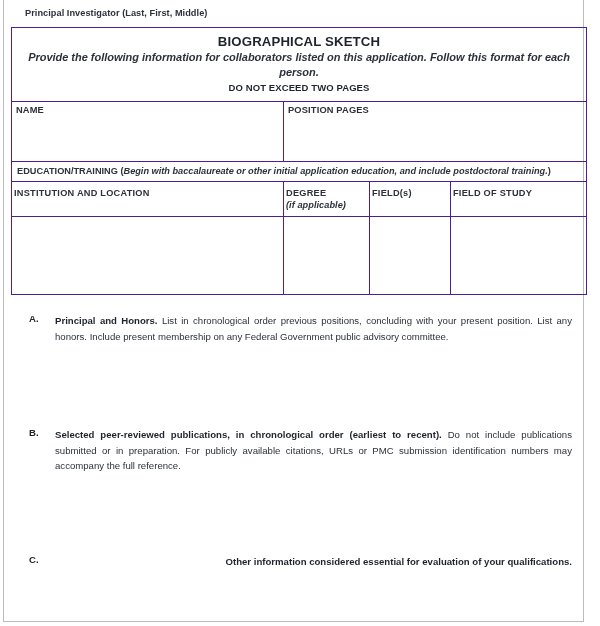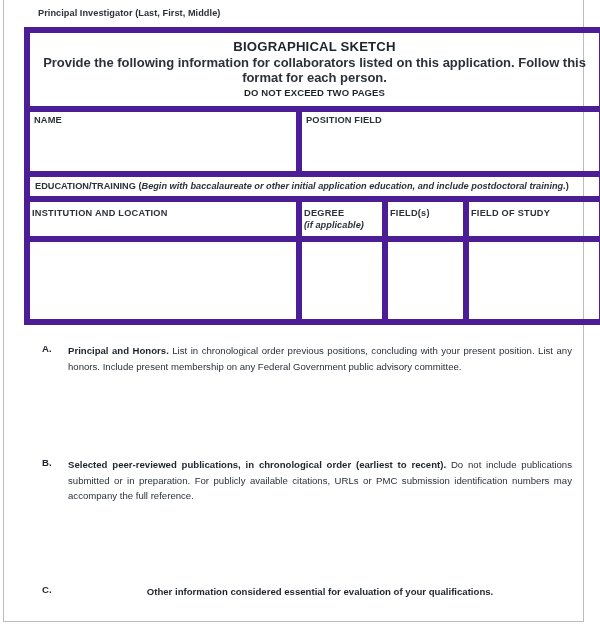--- a/index.html
+++ b/index.html
@@ -32,63 +32,64 @@
     box-sizing: border-box;
     border: 1px solid #b9bcc2;
     border-top: none;
     pointer-events: none;
   }
 
   .content {
     position: relative;
     width: 600px;
     box-sizing: border-box;
-    padding: 0 22px 0 20px;
+    padding: 0 22px 0 7px;
   }
 
   
   .pi-line {
     font-size: 9.2px;
     font-weight: bold;
     color: #2c313a;
     padding: 7px 0 7px 18px;
     letter-spacing: 0.05px;
     line-height: 13px;
   }
 
   
   .form-table {
     margin: 0 0 0 4px;
     width: 575px;
     border-collapse: collapse;
     table-layout: fixed;
   }
   .form-table td {
-    border: 6px solid #4c1d95;
+    border: 1px solid #4c1d95;
     padding: 0;
     vertical-align: top;
   }
 
   .banner-cell {
     padding: 5px 6px 6px 6px !important;
     text-align: center;
   }
   .banner-title {
     font-size: 13.2px;
     font-weight: bold;
     color: #1f242c;
     letter-spacing: 0.15px;
     line-height: 17px;
   }
   .banner-sub {
-    font-size: 13px;
+    font-size: 11px;
     font-weight: bold;
     color: #2c313a;
     line-height: 15px;
     letter-spacing: -0.02px;
+    font-style: italic;
   }
   .banner-warn {
     font-size: 9.5px;
     font-weight: bold;
     color: #1f242c;
     line-height: 15px;
     letter-spacing: 0.1px;
   }
 
   .field-cell {
@@ -159,21 +160,21 @@
     text-justify: inter-word;
   }
   .section-body b {
     font-weight: bold;
     color: #1f242c;
   }
 
   #section-a-wrap { margin-top: 18px; }
   #section-b-wrap { margin-top: 83px; }
   #section-c-wrap { margin-top: 80px; }
-  #section-c-wrap .section-body { text-align: center; }
+  #section-c-wrap .section-body { text-align: right; }
 </style>
 </head>
 <body>
 
 <div class="page">
 
   <div class="page-frame"></div>
 
   <div class="content">
 
@@ -195,21 +196,21 @@
             <div class="banner-warn">DO NOT EXCEED TWO PAGES</div>
           </td>
         </tr>
 
         <tr>
           <td class="field-cell" colspan="1">
             <div class="field-label">NAME</div>
             <div class="field-value"></div>
           </td>
           <td class="field-cell" colspan="3">
-            <div class="field-label">POSITION FIELD</div>
+            <div class="field-label">POSITION PAGES</div>
             <div class="field-value"></div>
           </td>
         </tr>
 
         <tr>
           <td class="edu-cell" colspan="4">
             <div class="edu-text"><span>EDUCATION/TRAINING (</span><i>Begin with baccalaureate or other initial application education, and include postdoctoral training.</i><span>)</span></div>
           </td>
         </tr>
 

